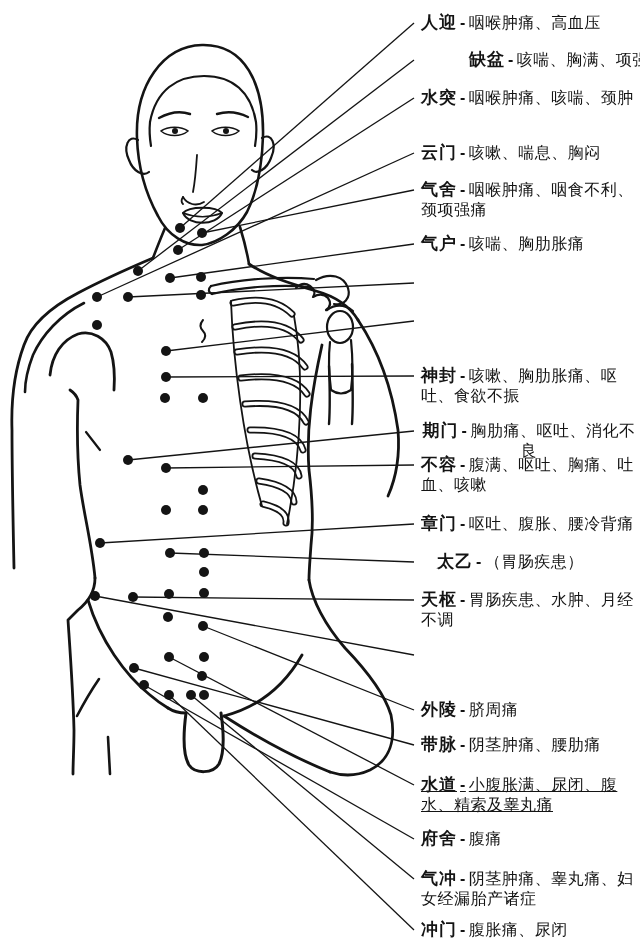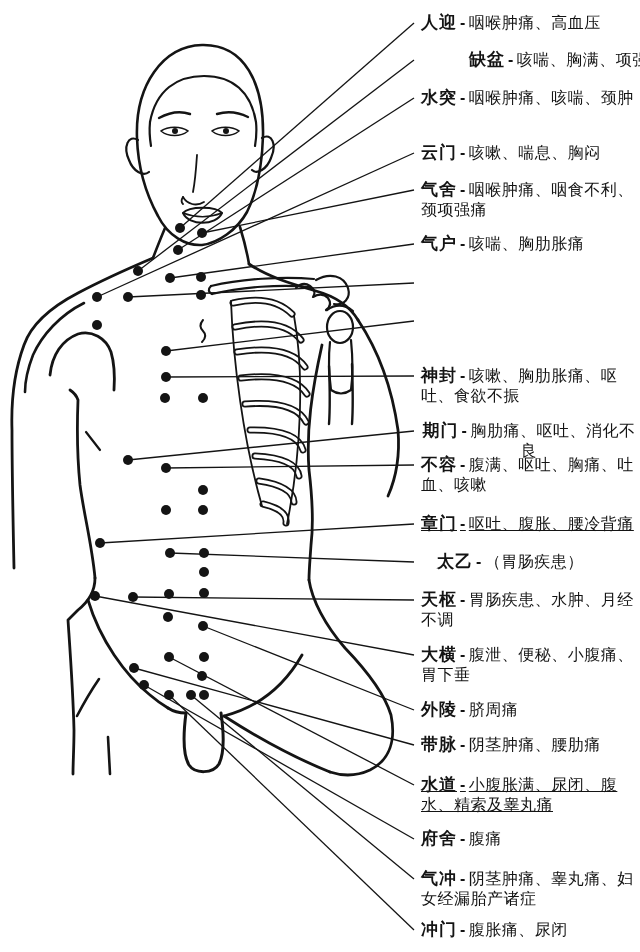--- a/index.html
+++ b/index.html
@@ -196,24 +196,23 @@
   <div id="labels">
       <div class="plabel" style="top: 13px;"><span class="pname">人迎</span><span class="psep">-</span><span class="pdesc">咽喉肿痛、高血压</span></div>
       <div class="plabel" style="top: 50px; margin-left: 48px;"><span class="pname">缺盆</span><span class="psep">-</span><span class="pdesc">咳喘、胸满、项强</span></div>
       <div class="plabel" style="top: 88px;"><span class="pname">水突</span><span class="psep">-</span><span class="pdesc">咽喉肿痛、咳喘、颈肿</span></div>
       <div class="plabel" style="top: 143px;"><span class="pname">云门</span><span class="psep">-</span><span class="pdesc">咳嗽、喘息、胸闷</span></div>
       <div class="plabel" style="top: 180px;"><span class="pname">气舍</span><span class="psep">-</span><span class="pdesc">咽喉肿痛、咽食不利、颈项强痛</span></div>
       <div class="plabel" style="top: 234px;"><span class="pname">气户</span><span class="psep">-</span><span class="pdesc">咳喘、胸肋胀痛</span></div>
       <div class="plabel" style="top: 366px;"><span class="pname">神封</span><span class="psep">-</span><span class="pdesc">咳嗽、胸肋胀痛、呕吐、食欲不振</span></div>
       <div class="plabel" style="top: 421px; text-align: center;"><span class="pname">期门</span><span class="psep">-</span><span class="pdesc">胸肋痛、呕吐、消化不良</span></div>
       <div class="plabel" style="top: 455px;"><span class="pname">不容</span><span class="psep">-</span><span class="pdesc">腹满、呕吐、胸痛、吐血、咳嗽</span></div>
-      <div class="plabel" style="top: 514px; text-decoration: underline;"><span class="pname">章门</span><span class="psep">-</span><span class="pdesc">呕吐、腹胀、腰冷背痛</span></div>
+      <div class="plabel" style="top: 514px;"><span class="pname">章门</span><span class="psep">-</span><span class="pdesc">呕吐、腹胀、腰冷背痛</span></div>
       <div class="plabel" style="top: 552px; margin-left: 16px;"><span class="pname">太乙</span><span class="psep">-</span><span class="pdesc">（胃肠疾患）</span></div>
       <div class="plabel" style="top: 590px;"><span class="pname">天枢</span><span class="psep">-</span><span class="pdesc">胃肠疾患、水肿、月经不调</span></div>
-      <div class="plabel" style="top: 645px;"><span class="pname">大横</span><span class="psep">-</span><span class="pdesc">腹泄、便秘、小腹痛、胃下垂</span></div>
       <div class="plabel" style="top: 700px;"><span class="pname">外陵</span><span class="psep">-</span><span class="pdesc">脐周痛</span></div>
       <div class="plabel" style="top: 735px;"><span class="pname">带脉</span><span class="psep">-</span><span class="pdesc">阴茎肿痛、腰肋痛</span></div>
       <div class="plabel" style="top: 775px; text-decoration: underline;"><span class="pname">水道</span><span class="psep">-</span><span class="pdesc">小腹胀满、尿闭、腹水、精索及睾丸痛</span></div>
       <div class="plabel" style="top: 829px;"><span class="pname">府舍</span><span class="psep">-</span><span class="pdesc">腹痛</span></div>
       <div class="plabel" style="top: 869px;"><span class="pname">气冲</span><span class="psep">-</span><span class="pdesc">阴茎肿痛、睾丸痛、妇女经漏胎产诸症</span></div>
       <div class="plabel" style="top: 920px;"><span class="pname">冲门</span><span class="psep">-</span><span class="pdesc">腹胀痛、尿闭</span></div>
     </div>
 </div>
 
 </body></html>

